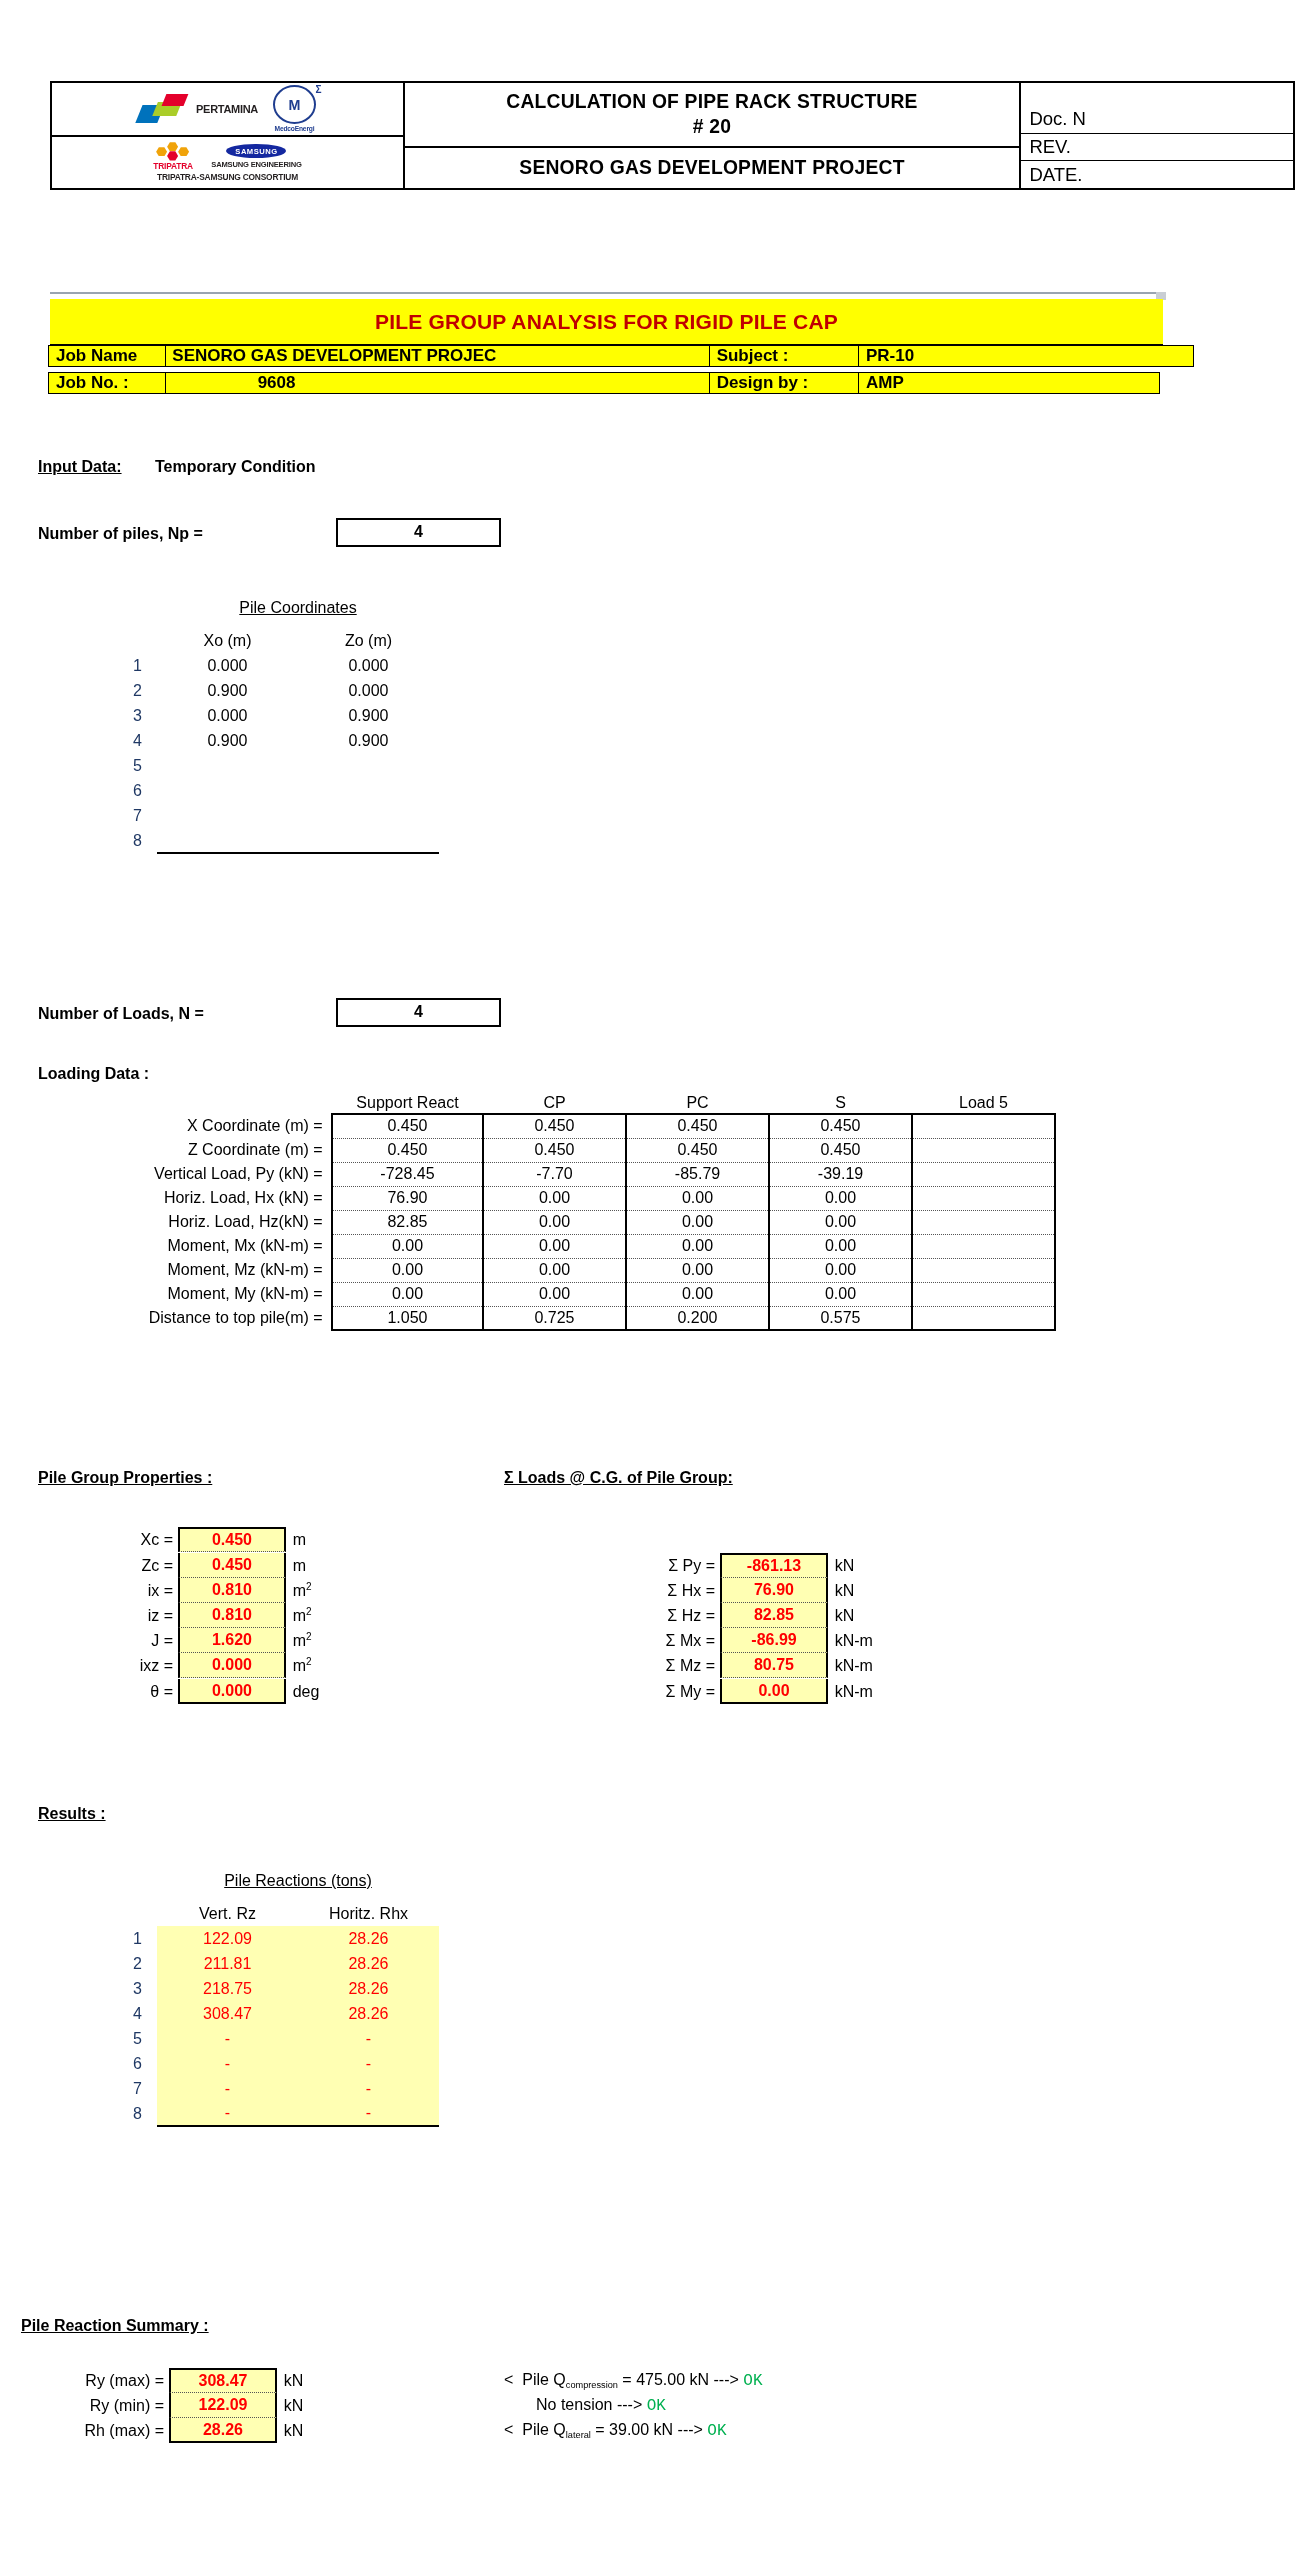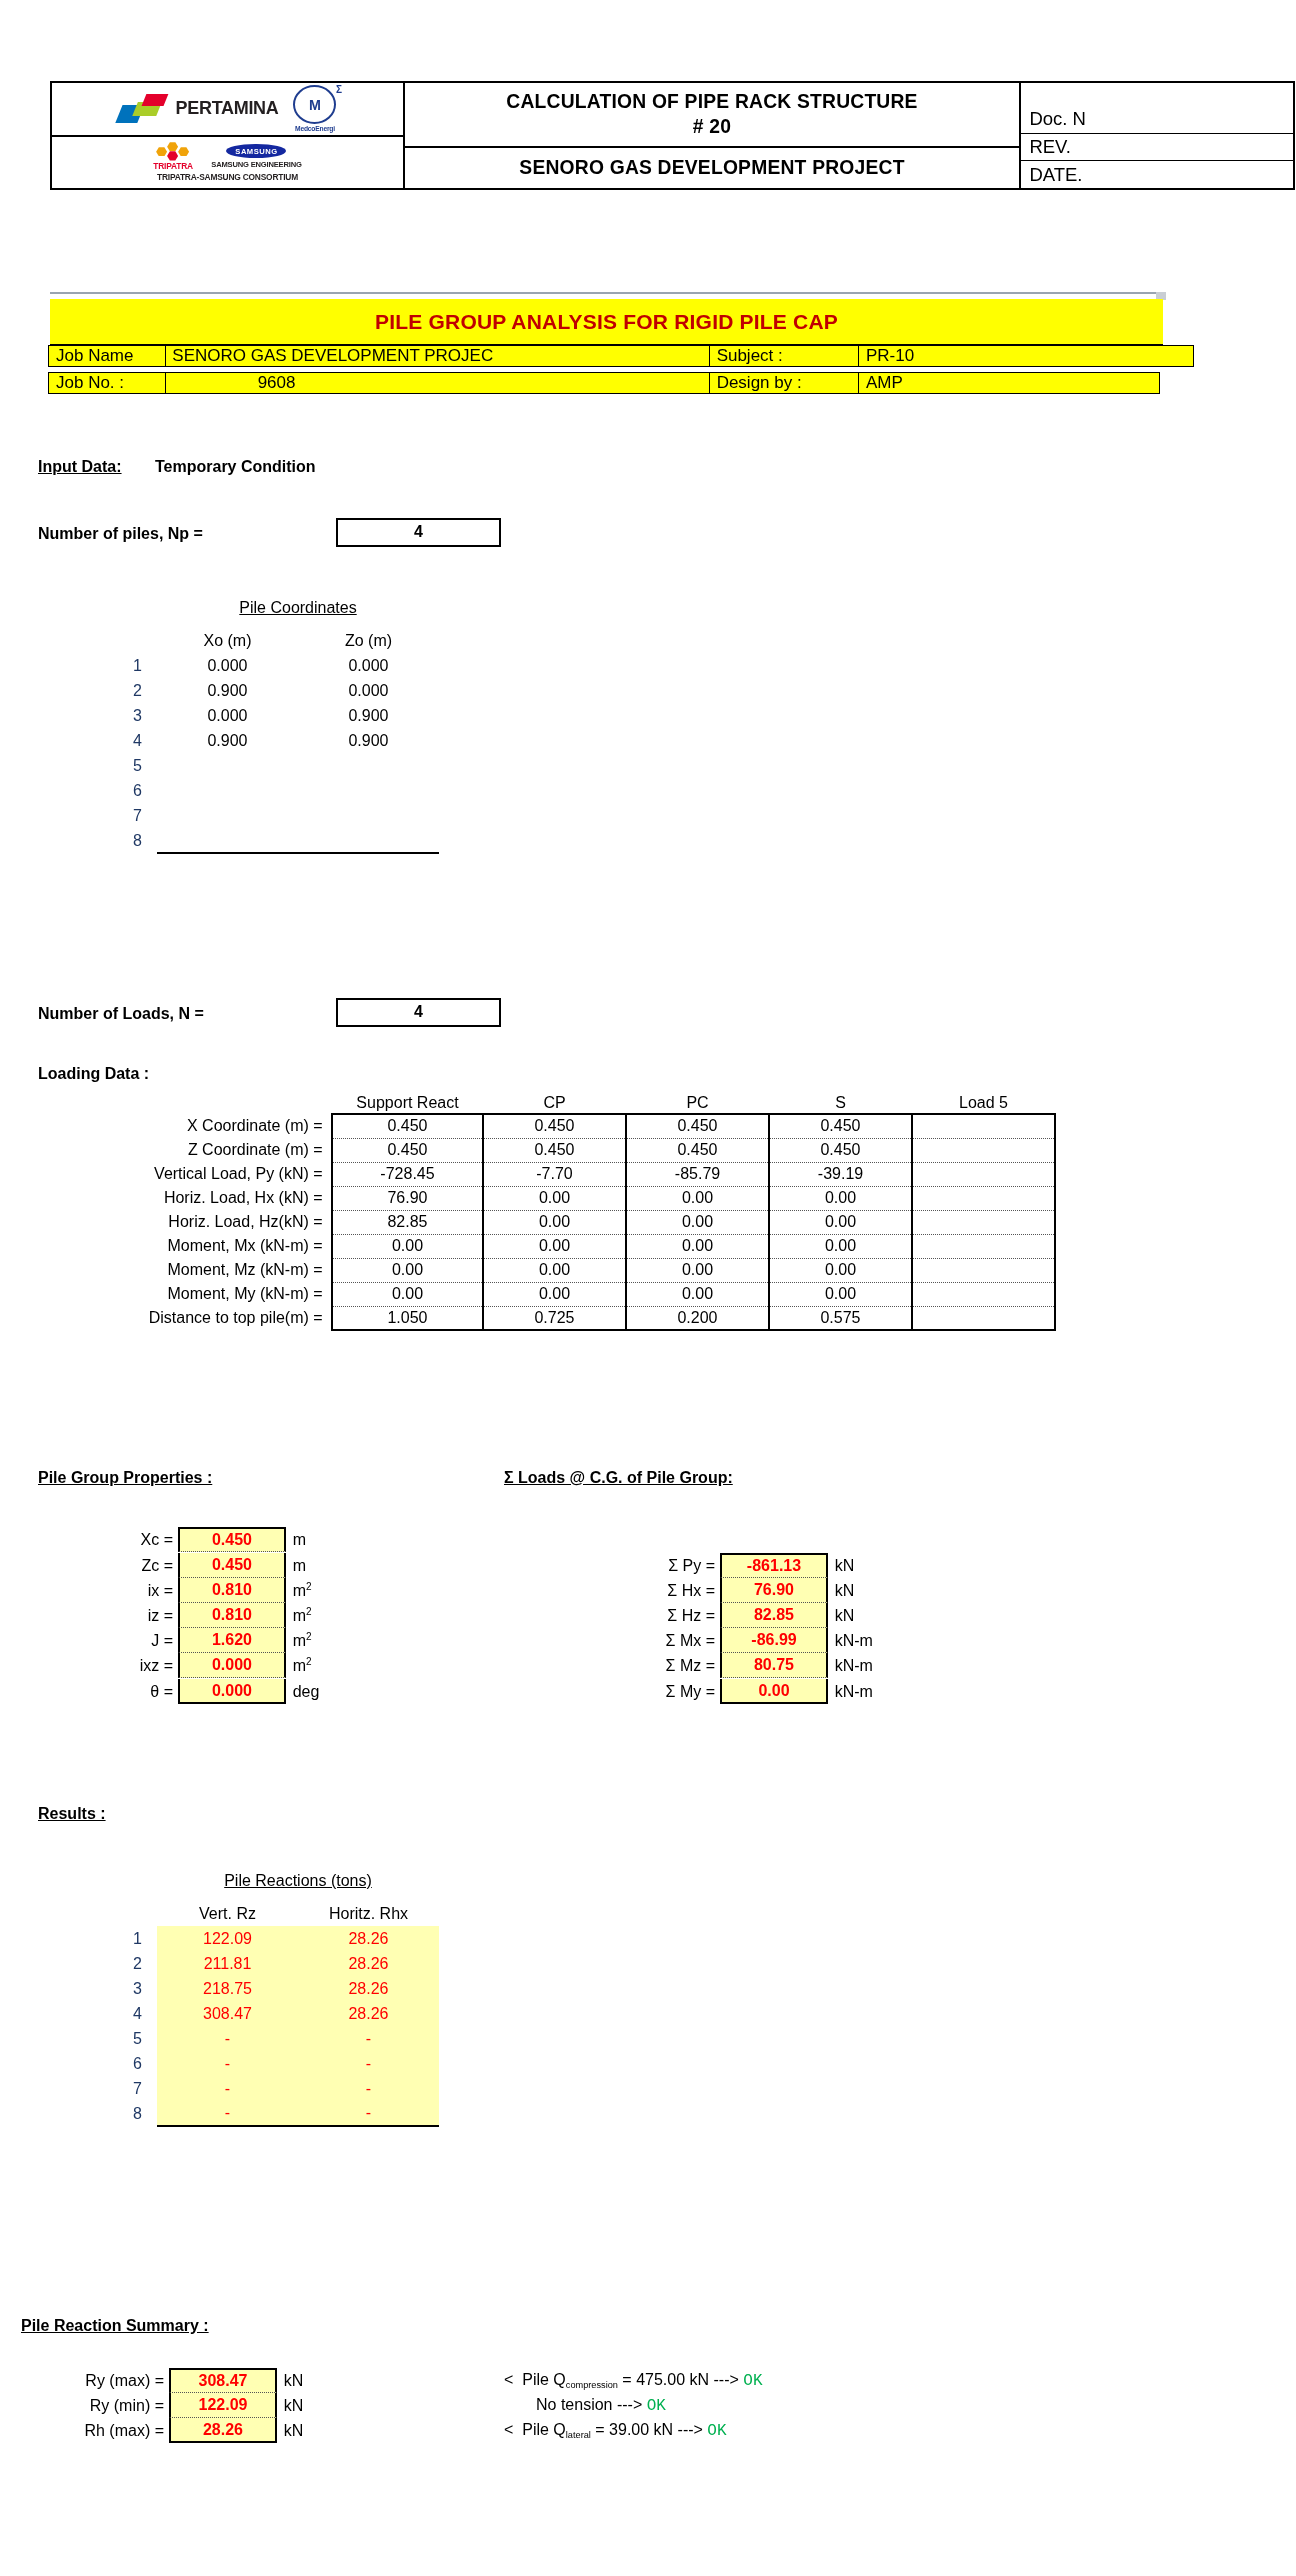--- a/index.html
+++ b/index.html
@@ -34,21 +34,21 @@
   
   .pertamina{display:flex;align-items:center;gap:5px;}
   .pert-mark{width:52px;height:28.6px;position:relative;}
   .pm{position:absolute;}
   .pm.blue{left:0;top:11px;width:22px;height:17.6px;background:#0072bc;
     transform:skewX(-22deg);}
   .pm.green{left:16px;top:7.6px;width:23.5px;height:14.3px;background:#aacd28;
     transform:skewX(-22deg);}
   .pm.red{left:25px;top:0px;width:22px;height:11.8px;background:#e4002b;
     transform:skewX(-22deg);}
-  .pert-text{font-weight:bold;font-size:18px;letter-spacing:-0.3px;color:#231f20;}
+  .pert-text{font-weight:bold;font-size:11px;letter-spacing:-0.3px;color:#231f20;}
 
   
   .medco{display:flex;flex-direction:column;align-items:center;}
   .medco-ring{width:39px;height:35px;border:2px solid #1f3d8f;border-radius:50%;
     position:relative;display:flex;align-items:center;justify-content:center;}
   .medco-ring b{font-size:14.3px;color:#1f3d8f;line-height:1;}
   .medco-sig{position:absolute;right:-7.6px;top:-3.4px;font-size:10px;color:#1f3d8f;font-weight:bold;}
   .medco-name{font-size:6.7px;font-weight:bold;color:#1f3d8f;letter-spacing:-0.2px;margin-top:0.8px;}
 
   
@@ -72,21 +72,21 @@
   .sheet{position:absolute;left:0;top:0;width:100%;height:100%;}
 
   .yellow-band{
     position:absolute;left:50px;top:299px;width:1113px;height:46px;
     background:#ffff00;display:flex;align-items:center;justify-content:center;
     border-bottom:1.7px solid #000;box-sizing:border-box;
   }
   .yellow-band .t{font-size:21px;font-weight:bold;color:#c00000;letter-spacing:0.2px;}
   .gridline{position:absolute;background:#9aa5b1;height:1.7px;}
 
-  .jobrow{position:absolute;display:flex;background:#0f766e;box-sizing:border-box;}
+  .jobrow{position:absolute;display:flex;background:#0f766e;box-sizing:border-box;font-weight:bold;}
   .jobcell{box-sizing:border-box;border:1.7px solid #000;margin-left:-1.7px;
     display:flex;align-items:center;font-size:17px;padding-left:6.7px;
     background:#ffff00;overflow:hidden;white-space:nowrap;}
   .jobcell.ctr{justify-content:center;padding-left:0;}
 
   .lbl{position:absolute;font-size:16px;font-weight:bold;white-space:nowrap;}
   .lbl.u{text-decoration:underline;}
   .txt{position:absolute;font-size:16px;white-space:nowrap;}
 
   

